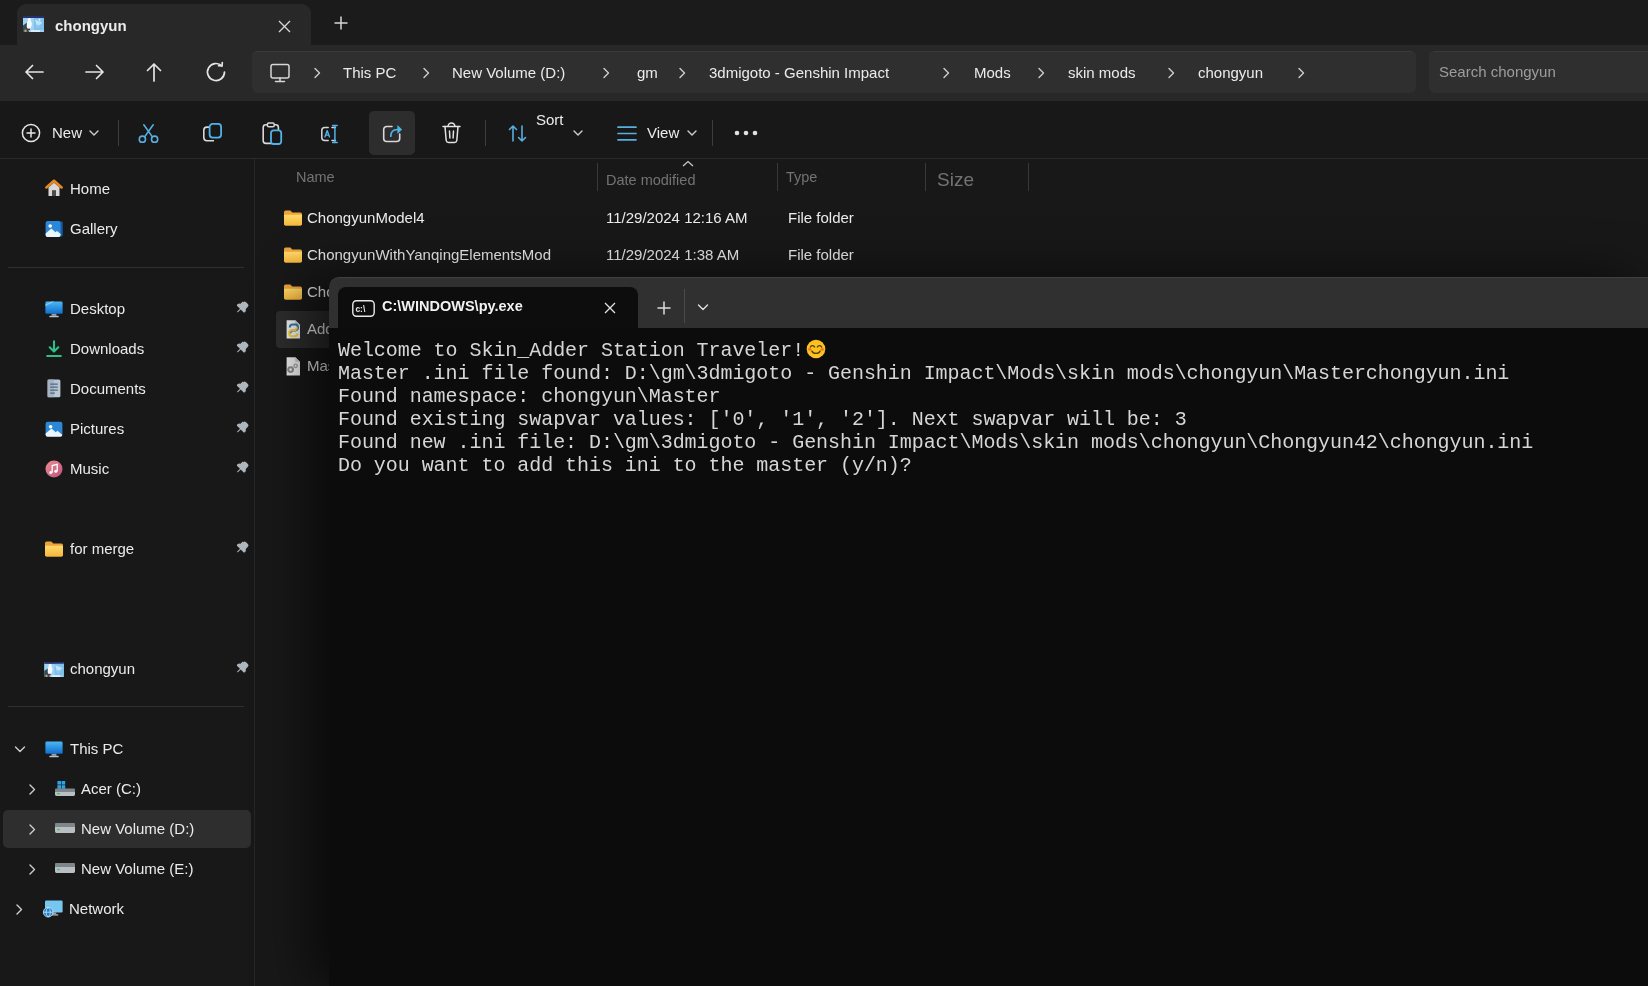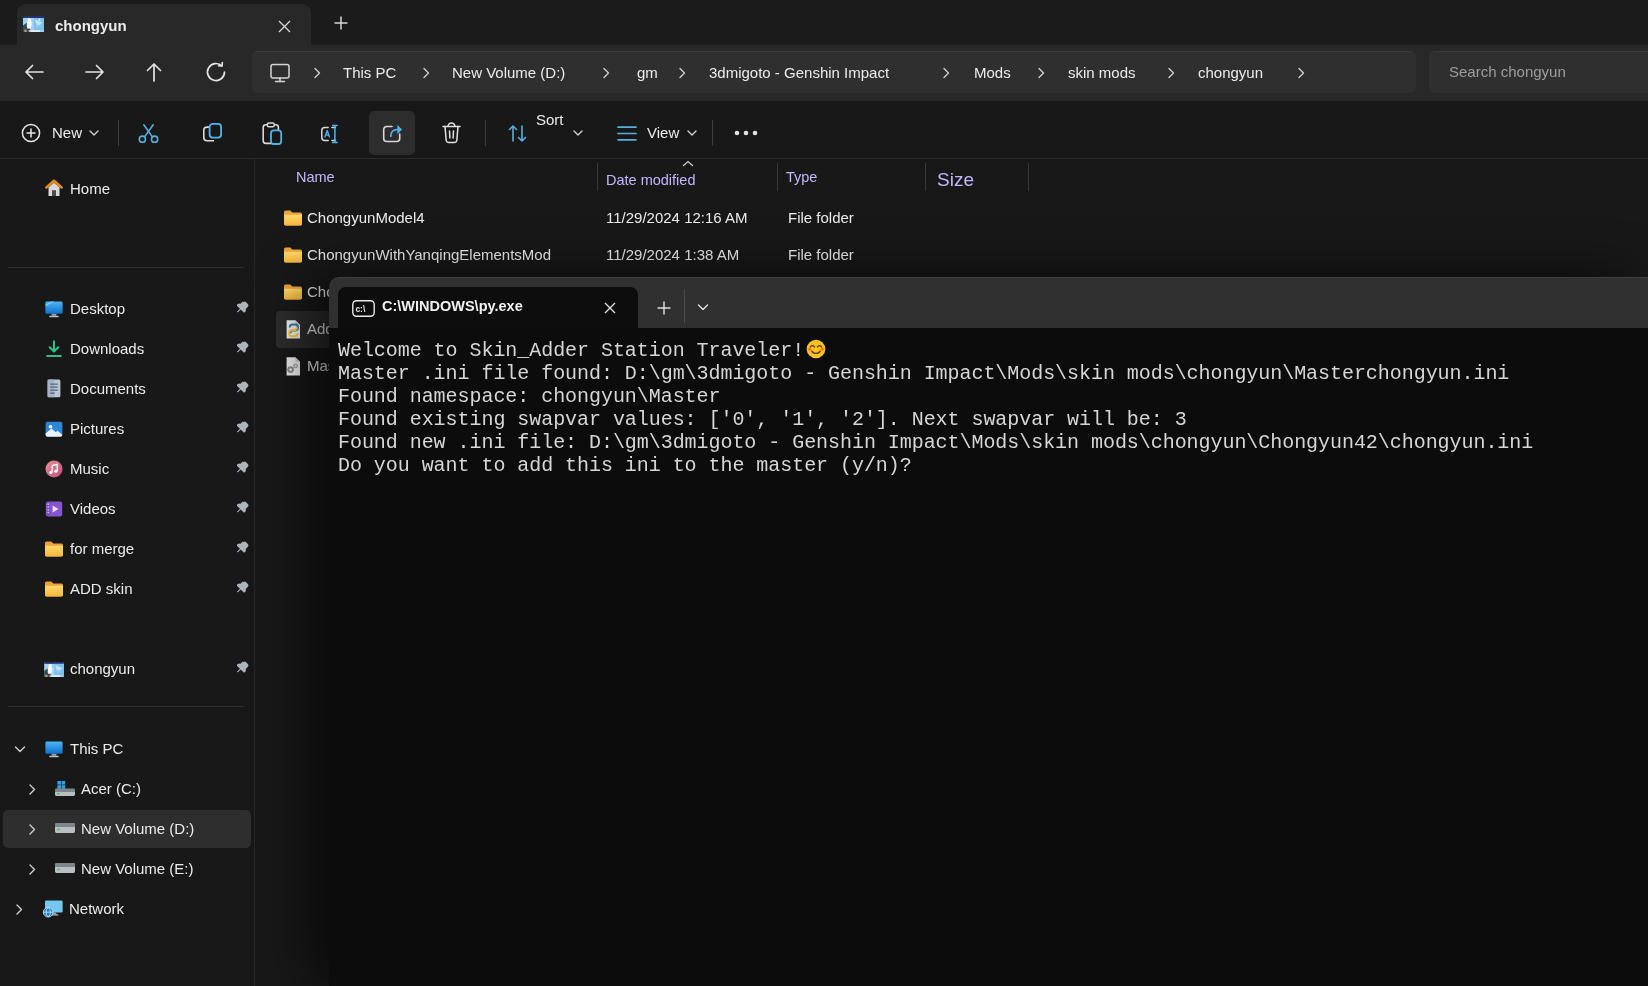--- a/index.html
+++ b/index.html
@@ -1,21 +1,21 @@
 <!DOCTYPE html>
 <html><head>
 <meta charset="utf-8">
 <style>
   * { margin:0; padding:0; box-sizing:border-box; }
   html,body { width:1648px; height:986px; overflow:hidden; background:#181818;
     font-family:"Liberation Sans", sans-serif; }
   #root { position:relative; width:1648px; height:986px; }
   .abs { position:absolute; }
   .txt { color:#ebebeb; font-size:15px; white-space:nowrap; }
-  .dim { color:#c4b5fd; white-space:nowrap; }
+  .dim { color:#737373; white-space:nowrap; }
   
   #tabstrip { left:0; top:0; width:1648px; height:45px; background:#1b1b1b; }
   #tab { left:17px; top:4px; width:294px; height:41px; background:#282828;
          border-radius:9px 9px 0 0; }
   #navband { left:0; top:45px; width:1648px; height:56px; background:#282828; }
   #crumb { left:252px; top:51px; width:1164px; height:42px; background:#2f2f2f; border-radius:6px; border-top:1px solid #3a3a3a; }
   #search { left:1429px; top:51px; width:226px; height:42px; background:#2f2f2f; border-radius:6px; border-top:1px solid #3a3a3a; }
   #toolbar { left:0; top:101px; width:1648px; height:57px; background:#181818; }
   #hline { left:0; top:158px; width:1648px; height:1px; background:#2a2a2a; }
   #vline { left:254px; top:159px; width:1px; height:827px; background:#262626; }
@@ -106,21 +106,21 @@
     <div class="abs txt" style="left:816px;top:12px">skin mods</div>
     <svg class="abs ccv" style="left:913px;top:14px" width="12" height="14" viewBox="0 0 12 14" fill="none" stroke="#cfcfcf" stroke-width="1.4" stroke-linecap="round" stroke-linejoin="round">
         <path d="M4 2.5 L8.5 7 L4 11.5"></path>
       </svg>
     <div class="abs txt" style="left:946px;top:12px">chongyun</div>
     <svg class="abs ccv" style="left:1043px;top:14px" width="12" height="14" viewBox="0 0 12 14" fill="none" stroke="#cfcfcf" stroke-width="1.4" stroke-linecap="round" stroke-linejoin="round">
         <path d="M4 2.5 L8.5 7 L4 11.5"></path>
       </svg>
   </div>
   <div id="search" class="abs">
-    <div class="abs" style="left:20px;top:11px;color:#9d9d9d;font-size:15px">Search chongyun</div>
+    <div class="abs" style="left:10px;top:11px;color:#9d9d9d;font-size:15px">Search chongyun</div>
   </div>
   <div id="toolbar" class="abs">
     <svg class="abs" style="left:21px;top:22px" width="20" height="20" viewBox="0 0 20 20" fill="none" stroke="#e6e6e6" stroke-width="1.5" stroke-linecap="round">
       <circle cx="10" cy="10" r="8.6"></circle>
         <path d="M10 6 V14 M6 10 H14"></path>
     </svg>
     <div class="abs txt" style="left:52px;top:23px">New</div>
     <svg class="abs" style="left:88px;top:28px" width="12" height="8" viewBox="0 0 12 8" fill="none" stroke="#cfcfcf" stroke-width="1.4" stroke-linecap="round" stroke-linejoin="round">
         <path d="M2 2 L6 6 L10 2"></path>
       </svg>
@@ -198,20 +198,29 @@
     </defs>
       </svg>
     <div class="sbrow" style="top:169px">
       <svg class="abs" style="left:44px;top:9px" width="20" height="21" viewBox="0 0 20 21">
         <path d="M2.4 9.4 L10 2.8 L17.6 9.4" stroke="#e8871f" stroke-width="2.7" fill="none" stroke-linejoin="round" stroke-linecap="round"></path>
         <path d="M4.5 9.4 V18 H15.5 V9.4 L10 4.7 Z" fill="#d9d9d9"></path>
         <rect x="8" y="12.2" width="4" height="5.8" fill="#4c4c4c"></rect>
       </svg>
       <div class="abs txt" style="left:70px;top:11px">Home</div>
     </div>
+    <div class="sbrow" style="top:209px">
+      <svg class="abs" style="left:44px;top:10px" width="21" height="20" viewBox="0 0 21 20">
+        <path d="M15 2.5 h2.4 a1.4 1.4 0 0 1 1.4 1.4 v12.2 a1.4 1.4 0 0 1 -1.4 1.4 H15" fill="#15589d"></path>
+        <rect x="1.6" y="2" width="15" height="16" rx="2" fill="#2b88d8"></rect>
+        <circle cx="6.2" cy="7" r="1.8" fill="#fff"></circle>
+        <path d="M1.6 14.6 L7.4 9.6 L11.4 13.3 L13 11.9 L16.6 15 v1 a2 2 0 0 1 -2 2 H3.6 a2 2 0 0 1 -2 -2 Z" fill="#eaf4fd"></path>
+      </svg>
+      <div class="abs txt" style="left:70px;top:11px">Gallery</div>
+    </div>
     <div class="abs" style="left:8px;top:267px;width:236px;height:1px;background:#2f2f2f"></div>
     <div class="sbrow" style="top:289px">
       <svg class="abs" style="left:44px;top:10px" width="20" height="20" viewBox="0 0 20 20">
         <rect x="1.4" y="2.6" width="17.2" height="12.2" rx="1.3" fill="url(#gblue)"></rect>
         <path d="M1.4 5.6 l6 -3 h3 l-9 4.6 Z" fill="#7fd0f7" opacity=".85"></path>
         <rect x="7.6" y="14.8" width="4.8" height="2" fill="#93a0aa"></rect>
         <rect x="5.2" y="16.8" width="9.6" height="1.5" rx=".75" fill="#b7bec5"></rect>
       </svg>
       <div class="abs txt" style="left:70px;top:11px">Desktop</div>
       <svg class="pin" width="16" height="16" viewBox="0 0 16 16" fill="#aeb6bd">
@@ -254,51 +263,26 @@
         <circle cx="10" cy="10" r="8.5" fill="url(#gmusic)"></circle>
         <path d="M8.2 13.4 V6.6 L13.2 5.4 V12.2" stroke="#fff" stroke-width="1.3" fill="none"></path>
         <circle cx="6.8" cy="13.5" r="1.55" fill="#fff"></circle>
           <circle cx="11.8" cy="12.3" r="1.55" fill="#fff"></circle>
       </svg>
       <div class="abs txt" style="left:70px;top:11px">Music</div>
       <svg class="pin" width="16" height="16" viewBox="0 0 16 16" fill="#aeb6bd">
           <path d="M9.22 2.14a2 2 0 0 1 2.83 0l1.8 1.81a2 2 0 0 1 0 2.83l-2.12 2.12c.3 1.07.1 2.24-.63 3.16l-.1.12a1 1 0 0 1-1.48.07L6.7 9.43l-2.8 2.8a.5.5 0 0 1-.7-.7l2.8-2.8-2.83-2.83a1 1 0 0 1 .08-1.48l.12-.1a3.5 3.5 0 0 1 3.16-.62l2.12-2.12Z"></path>
         </svg>
     </div>
-    <div class="sbrow" style="top:489px">
-      <svg class="abs" style="left:44px;top:10px" width="20" height="20" viewBox="0 0 20 20">
-        <rect x="1.8" y="2.4" width="16.4" height="15.2" rx="2.4" fill="#8655cf"></rect>
-        <rect x="3.1" y="3.8" width="2.2" height="12.4" fill="#6a3fae"></rect>
-        <rect x="3.4" y="4.4" width="1.6" height="1.6" fill="#cdb6ef"></rect>
-          <rect x="3.4" y="7.2" width="1.6" height="1.6" fill="#cdb6ef"></rect>
-        <rect x="3.4" y="10" width="1.6" height="1.6" fill="#cdb6ef"></rect>
-          <rect x="3.4" y="12.8" width="1.6" height="1.6" fill="#cdb6ef"></rect>
-        <path d="M8.6 6.4 L14.6 10 L8.6 13.6 Z" fill="#e9ddfb"></path>
-      </svg>
-      <div class="abs txt" style="left:70px;top:11px">Videos</div>
-      <svg class="pin" width="16" height="16" viewBox="0 0 16 16" fill="#aeb6bd">
-          <path d="M9.22 2.14a2 2 0 0 1 2.83 0l1.8 1.81a2 2 0 0 1 0 2.83l-2.12 2.12c.3 1.07.1 2.24-.63 3.16l-.1.12a1 1 0 0 1-1.48.07L6.7 9.43l-2.8 2.8a.5.5 0 0 1-.7-.7l2.8-2.8-2.83-2.83a1 1 0 0 1 .08-1.48l.12-.1a3.5 3.5 0 0 1 3.16-.62l2.12-2.12Z"></path>
-        </svg>
-    </div>
     <div class="sbrow" style="top:529px">
       <svg class="abs" style="left:44px;top:11px" width="20" height="17" viewBox="0 0 20 17">
         <path d="M1 3 a1.6 1.6 0 0 1 1.6 -1.6 h4.7 l2 2.2 h8.1 A1.6 1.6 0 0 1 19 5.2 v9.6 a1.6 1.6 0 0 1 -1.6 1.6 H2.6 A1.6 1.6 0 0 1 1 14.8 Z" fill="#eda33c"></path>
         <path d="M1 5.8 h18 v9 a1.6 1.6 0 0 1 -1.6 1.6 H2.6 A1.6 1.6 0 0 1 1 14.8 Z" fill="url(#gfold)"></path>
       </svg>
       <div class="abs txt" style="left:70px;top:11px">for merge</div>
-      <svg class="pin" width="16" height="16" viewBox="0 0 16 16" fill="#aeb6bd">
-          <path d="M9.22 2.14a2 2 0 0 1 2.83 0l1.8 1.81a2 2 0 0 1 0 2.83l-2.12 2.12c.3 1.07.1 2.24-.63 3.16l-.1.12a1 1 0 0 1-1.48.07L6.7 9.43l-2.8 2.8a.5.5 0 0 1-.7-.7l2.8-2.8-2.83-2.83a1 1 0 0 1 .08-1.48l.12-.1a3.5 3.5 0 0 1 3.16-.62l2.12-2.12Z"></path>
-        </svg>
-    </div>
-    <div class="sbrow" style="top:569px">
-      <svg class="abs" style="left:44px;top:11px" width="20" height="17" viewBox="0 0 20 17">
-        <path d="M1 3 a1.6 1.6 0 0 1 1.6 -1.6 h4.7 l2 2.2 h8.1 A1.6 1.6 0 0 1 19 5.2 v9.6 a1.6 1.6 0 0 1 -1.6 1.6 H2.6 A1.6 1.6 0 0 1 1 14.8 Z" fill="#eda33c"></path>
-        <path d="M1 5.8 h18 v9 a1.6 1.6 0 0 1 -1.6 1.6 H2.6 A1.6 1.6 0 0 1 1 14.8 Z" fill="url(#gfold)"></path>
-      </svg>
-      <div class="abs txt" style="left:70px;top:11px">ADD skin</div>
       <svg class="pin" width="16" height="16" viewBox="0 0 16 16" fill="#aeb6bd">
           <path d="M9.22 2.14a2 2 0 0 1 2.83 0l1.8 1.81a2 2 0 0 1 0 2.83l-2.12 2.12c.3 1.07.1 2.24-.63 3.16l-.1.12a1 1 0 0 1-1.48.07L6.7 9.43l-2.8 2.8a.5.5 0 0 1-.7-.7l2.8-2.8-2.83-2.83a1 1 0 0 1 .08-1.48l.12-.1a3.5 3.5 0 0 1 3.16-.62l2.12-2.12Z"></path>
         </svg>
     </div>
     <div class="sbrow" style="top:649px">
       <svg class="abs" style="left:44px;top:13px" width="20" height="15" viewBox="0 0 21 16">
         <rect width="21" height="16" fill="#9fd2f2"></rect>
         <rect width="21" height="2" fill="#27306f"></rect>
         <path d="M11 2 h10 v12 h-10 Z" fill="#7ec0ec"></path>
         <path d="M12 3.5 L19.5 6.5 L14 11.5 Z" fill="#c2e4f9"></path>

